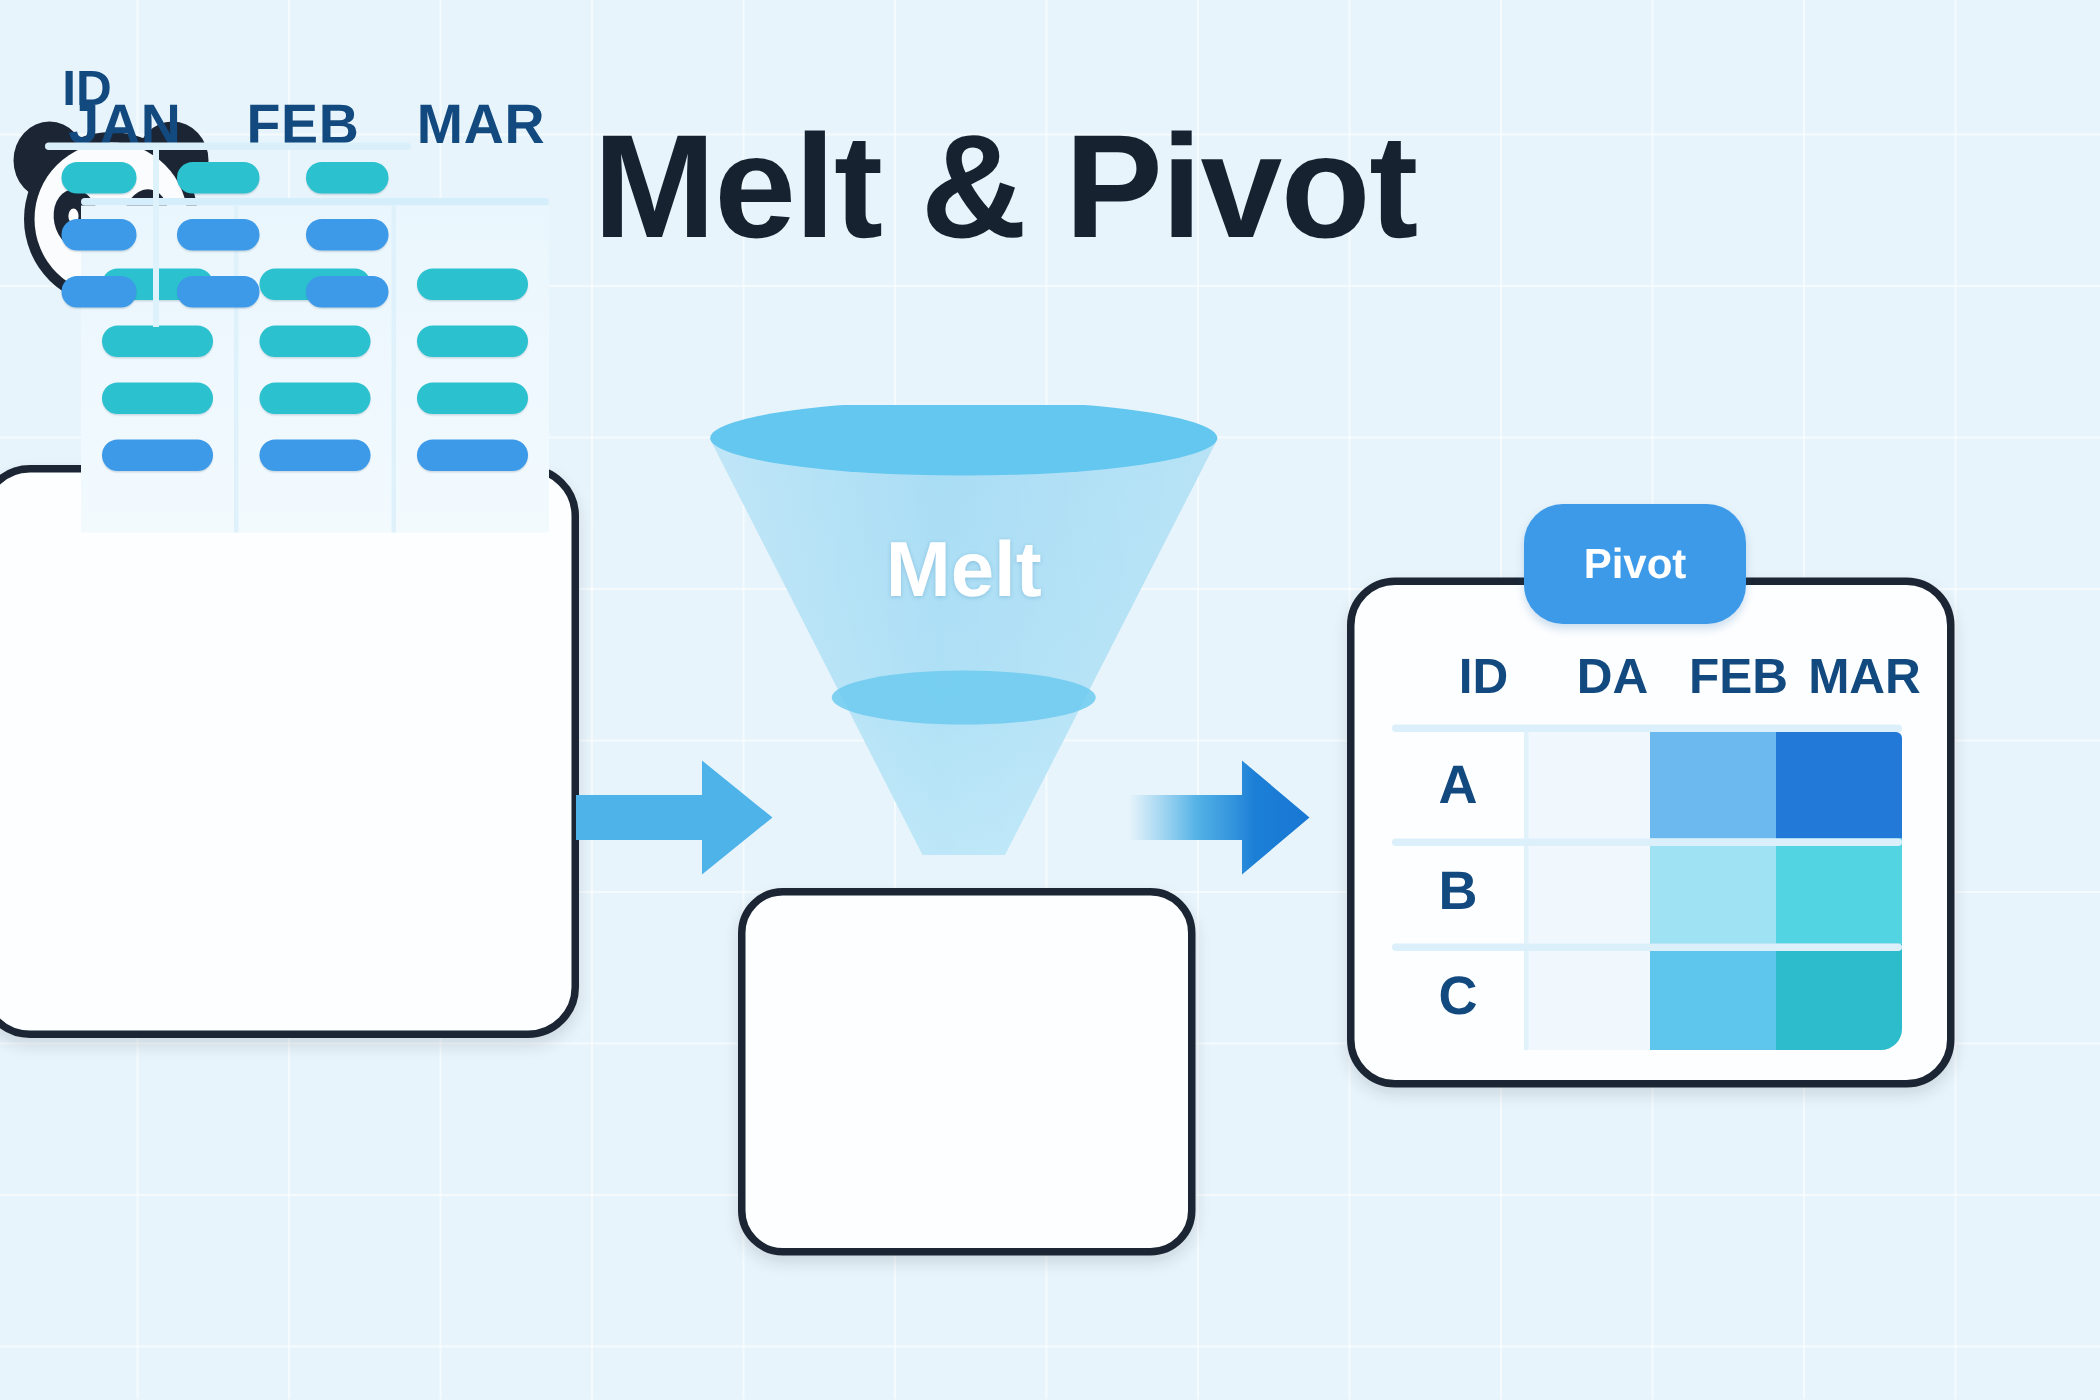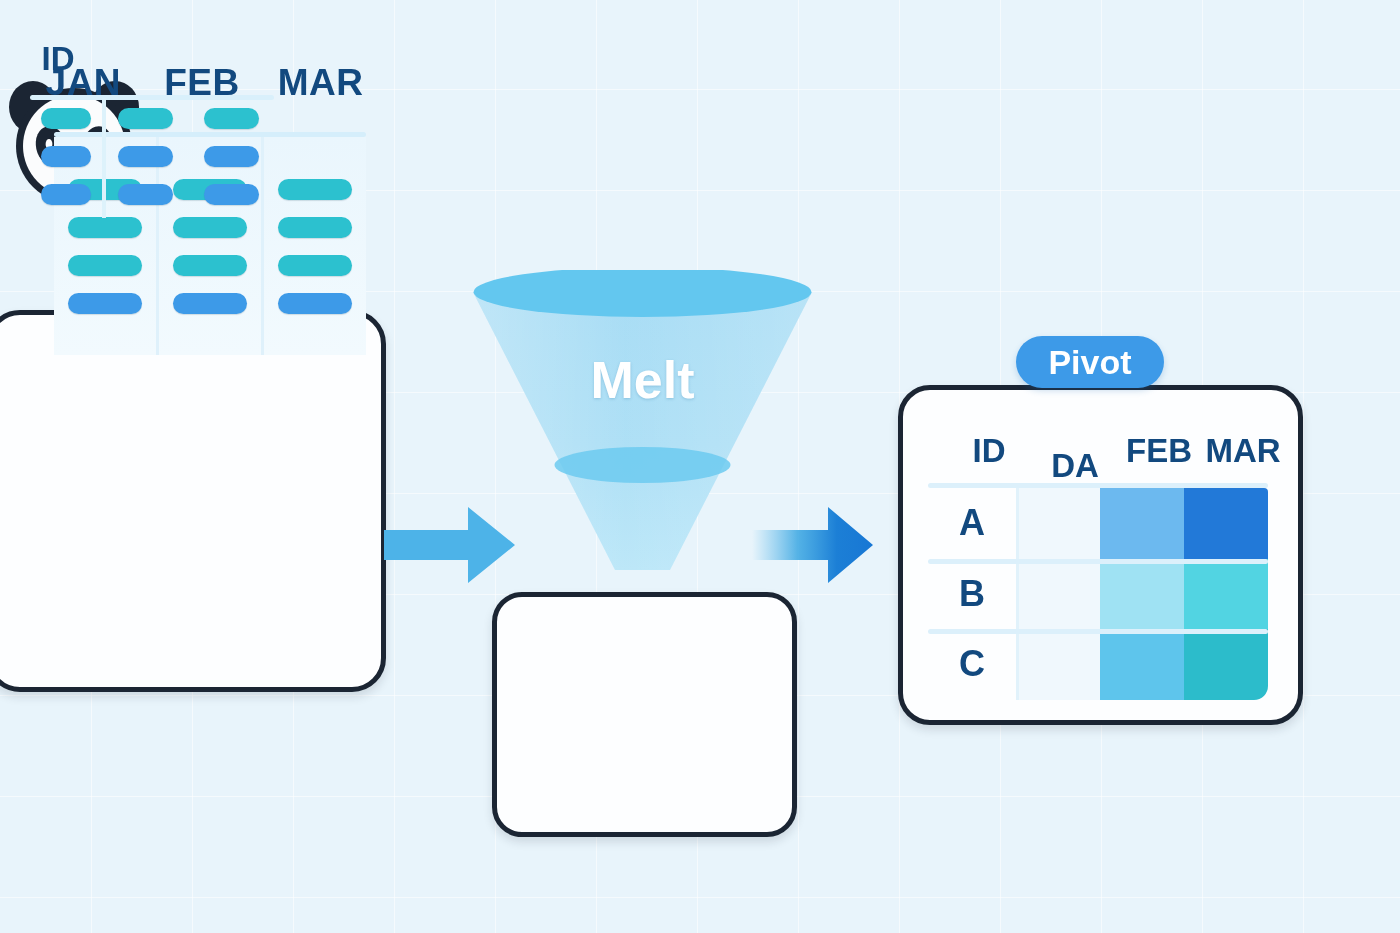--- a/index.html
+++ b/index.html
@@ -194,46 +194,46 @@
     top: 385px;
     width: 405px;
     height: 340px;
     border-radius: 32px;
   }
   #pivot-badge {
     position: absolute;
     left: 1016px;
     top: 336px;
     width: 148px;
-    height: 52px;
+    height: 80px;
     border-radius: 26px;
     background: #3d9ae8;
     display: flex;
     align-items: center;
     justify-content: center;
-    font-size: 34px;
+    font-size: 28px;
     font-weight: bold;
     color: #ffffff;
     box-shadow: 0 3px 6px rgba(30,110,180,0.22);
     z-index: 5;
   }
   #pivot-head {
     position: absolute;
     left: 945px;
     top: 432px;
     width: 340px;
     display: flex;
     font-size: 33px;
     font-weight: bold;
     color: #12497f;
     z-index: 4;
   }
   #pivot-head .ph { text-align: center; }
   #pivot-head .ph-id { width: 88px; }
-  #pivot-head .ph-da { width: 84px; margin-top: 15px; }
+  #pivot-head .ph-da { width: 84px; }
   #pivot-head .ph-feb { width: 84px; }
   #pivot-head .ph-mar { width: 84px; }
   #pivot-rule {
     position: absolute;
     left: 928px;
     top: 483px;
     width: 340px;
     height: 5px;
     border-radius: 3px;
     background: #dcf0fb;
@@ -310,20 +310,21 @@
     </g>
     <circle cx="68" cy="76" r="58" fill="#1b2533"></circle>
     <circle cx="68" cy="76" r="51" fill="#fbfcfd"></circle>
     <ellipse cx="45" cy="76" rx="15" ry="20" fill="#1b2533" transform="rotate(-12 45 76)"></ellipse>
     <ellipse cx="91" cy="76" rx="15" ry="20" fill="#1b2533" transform="rotate(12 91 76)"></ellipse>
     <ellipse cx="43" cy="74" rx="3.4" ry="5" fill="#ffffff"></ellipse>
     <ellipse cx="89" cy="74" rx="3.4" ry="5" fill="#ffffff"></ellipse>
     <ellipse cx="68" cy="104" rx="13" ry="9" fill="#1b2533"></ellipse>
   </svg>
 
+  <div id="title">Melt &amp; Pivot</div>
 
   <div class="card" id="card-wide"></div>
 
   <div id="wide-head">
     <div class="hcol">JAN</div>
     <div class="hcol">FEB</div>
     <div class="hcol">MAR</div>
   </div>
   <div id="wide-rule"></div>
 

